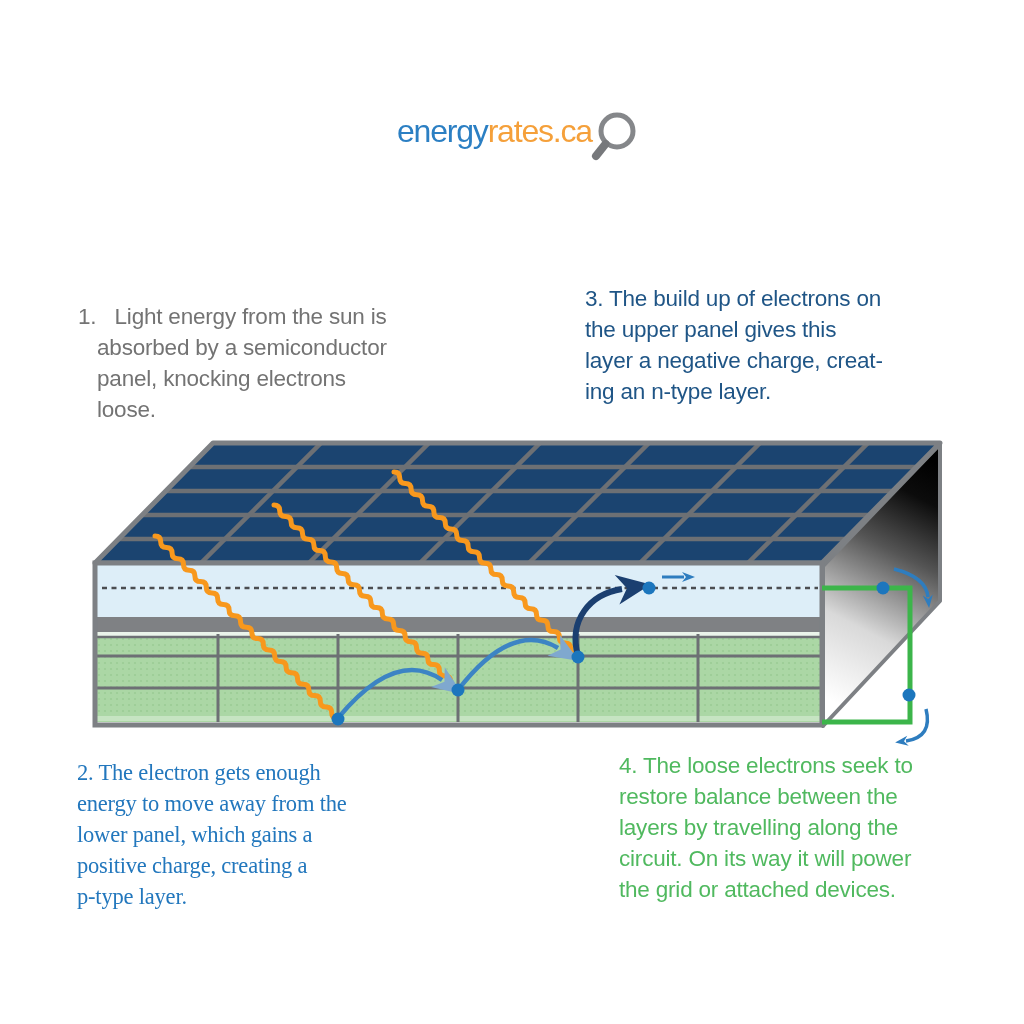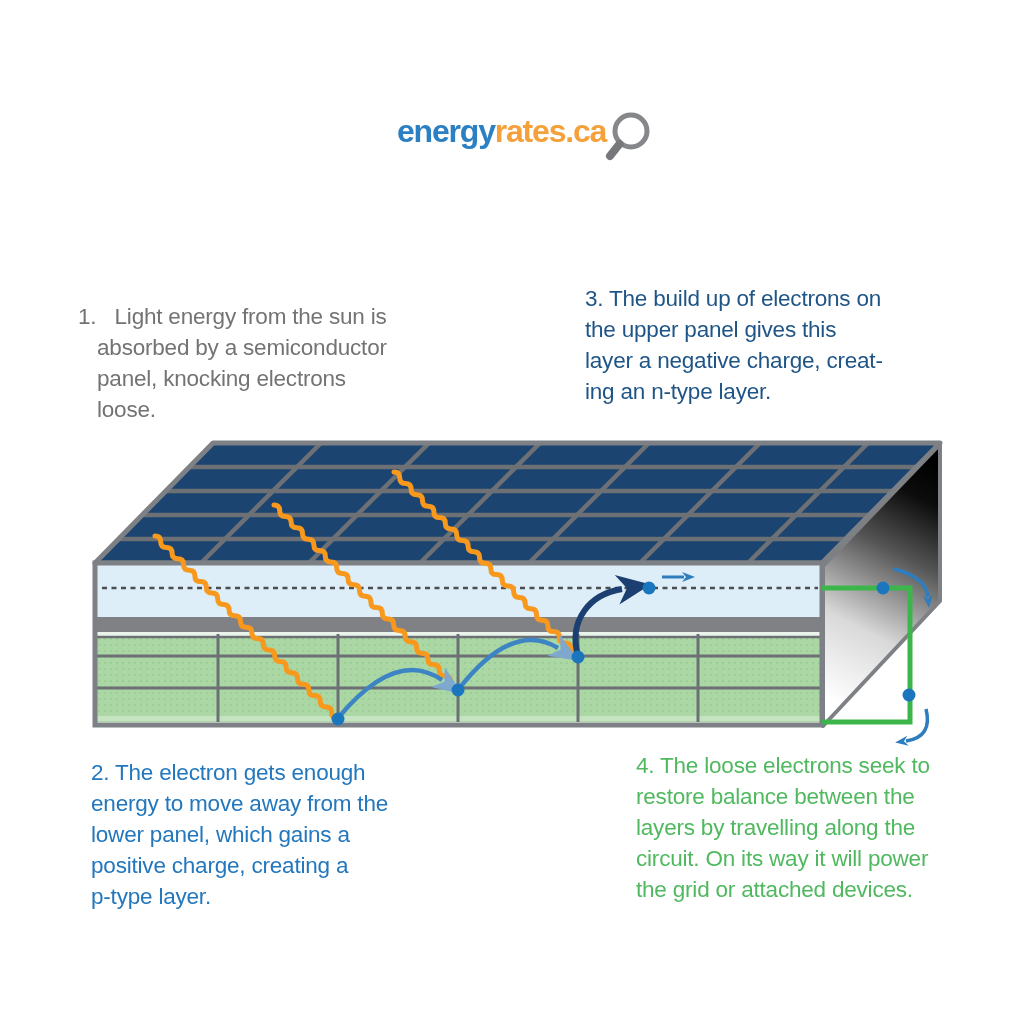--- a/index.html
+++ b/index.html
@@ -1,27 +1,27 @@
 <!DOCTYPE html>
 <html><head>
 <meta charset="utf-8">
 <style>
   html,body{margin:0;padding:0;background:#ffffff;}
   body{width:1024px;height:1024px;position:relative;overflow:hidden;
        font-family:"Liberation Sans",sans-serif;}
   .stage{position:absolute;inset:0;}
   
   .logo{position:absolute;left:397px;top:114px;display:flex;align-items:flex-start;}
-  .logo-text{font-size:32px;font-weight:700;letter-spacing:-1.2px;line-height:1.1;}
+  .logo-text{font-size:32px;font-weight:400;letter-spacing:-1.2px;line-height:1.1;}
   .logo-mag{margin-left:-2px;margin-top:-2px;}
   
   .step{position:absolute;font-size:22.5px;line-height:31px;letter-spacing:-0.2px;
         white-space:pre-wrap;font-weight:400;}
   .step-1{left:78px;top:301px;width:360px;padding-left:19px;text-indent:-19px;color:#f7941e;}
-  .step-2{left:91px;top:757px;width:365px;color:#2277bd;}
+  .step-2{left:77px;top:757px;width:365px;color:#2277bd;font-family:Liberation Serif, serif;}
   .step-3{left:585px;top:283px;width:360px;color:#1f5586;}
   .step-4{left:619px;top:750px;width:365px;color:#50b95f;}
   svg{display:block;}
 </style>
 </head>
 <body>
 
 <div class="stage">
 
   <div class="logo">
@@ -38,21 +38,21 @@
 loose.</div>
   <div class="step step-3" style="color: rgb(31, 85, 134);">3. The build up of electrons on
 the upper panel gives this
 layer a negative charge, creat-
 ing an n-type layer.</div>
   <div class="step step-2" style="color: rgb(34, 119, 189);">2. The electron gets enough
 energy to move away from the
 lower panel, which gains a
 positive charge, creating a
 p-type layer.</div>
-  <div class="step step-4" style="color: rgb(80, 185, 95); margin-left: 17px;">4. The loose electrons seek to
+  <div class="step step-4" style="color: rgb(80, 185, 95);">4. The loose electrons seek to
 restore balance between the
 layers by travelling along the
 circuit. On its way it will power
 the grid or attached devices.</div>
 
   <svg width="1024" height="1024" viewBox="0 0 1024 1024" style="position:absolute;left:0;top:0;">
     <defs>
       <clipPath id="topclip">
         <path d="M95,563 L213,443 L940,443 L822,563 Z"></path>
       </clipPath>

